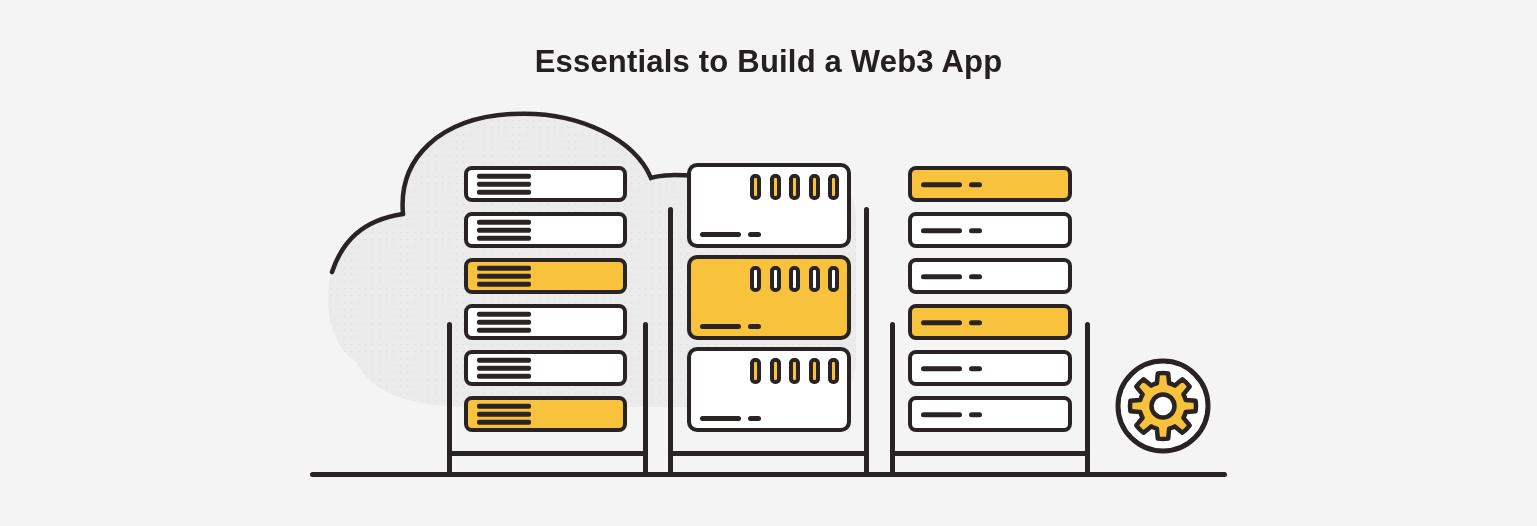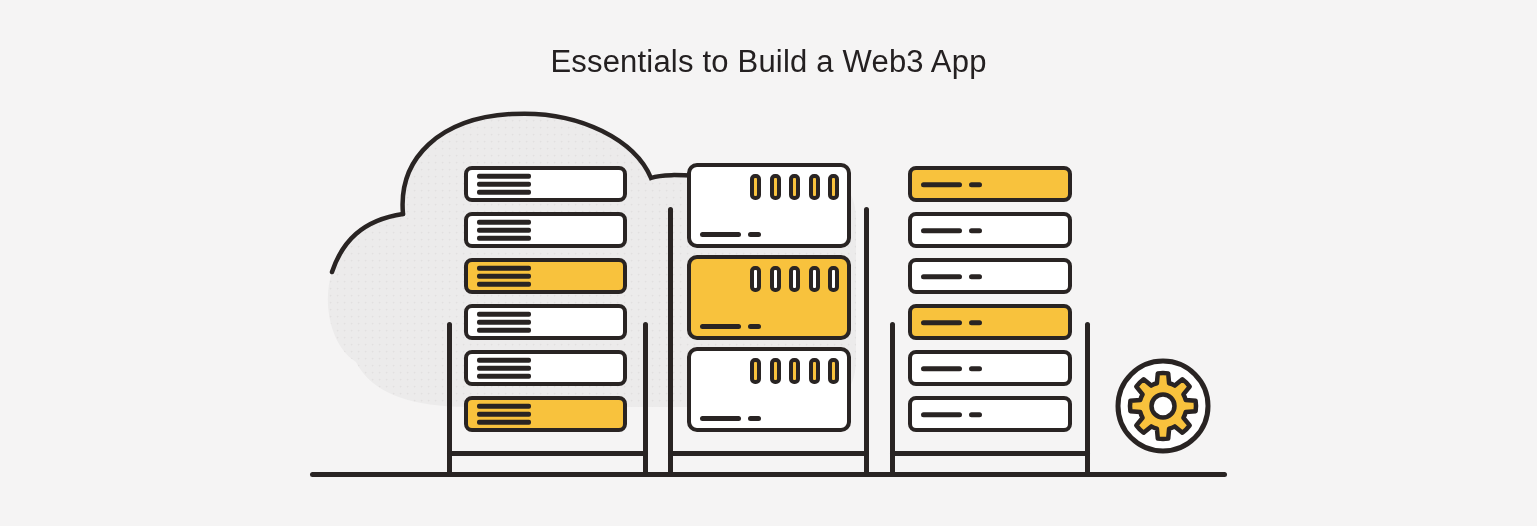--- a/index.html
+++ b/index.html
@@ -6,21 +6,21 @@
     --bg:#f5f4f4; --ink:#292423; --accent:#f8c23d; --cloud:#ecebeb; --dot:#e1e0e0; --white:#ffffff;
   }
   html,body{margin:0;padding:0;}
   body{background:#d8d8d8;font-family:"Liberation Sans",sans-serif;}
   .canvas{
     position:relative;width:1537px;height:526px;background:var(--bg);
     overflow:hidden;margin:0 auto;
   }
   .title{
     position:absolute;left:0;top:44px;width:100%;text-align:center;
-    font-size:31px;font-weight:400;color:#242021;letter-spacing:.2px;
+    font-size:31px;font-weight:700;color:#242021;letter-spacing:.2px;
   }
   .cloud-svg{position:absolute;left:0;top:0;z-index:1;}
   
   .post{position:absolute;width:5px;background:var(--ink);border-radius:2.5px;z-index:2;}
   .shelf{position:absolute;height:5px;background:var(--ink);border-radius:2.5px;z-index:2;}
   .ground{position:absolute;left:310px;top:472px;width:917px;height:5px;background:var(--ink);border-radius:3px;z-index:2;}
   
   .stack{position:absolute;display:flex;flex-direction:column;z-index:3;}
   .stack.left  {left:464px;top:166px;width:163px;gap:10px;}
   .stack.middle{left:687px;top:163px;width:164px;gap:7px;}

